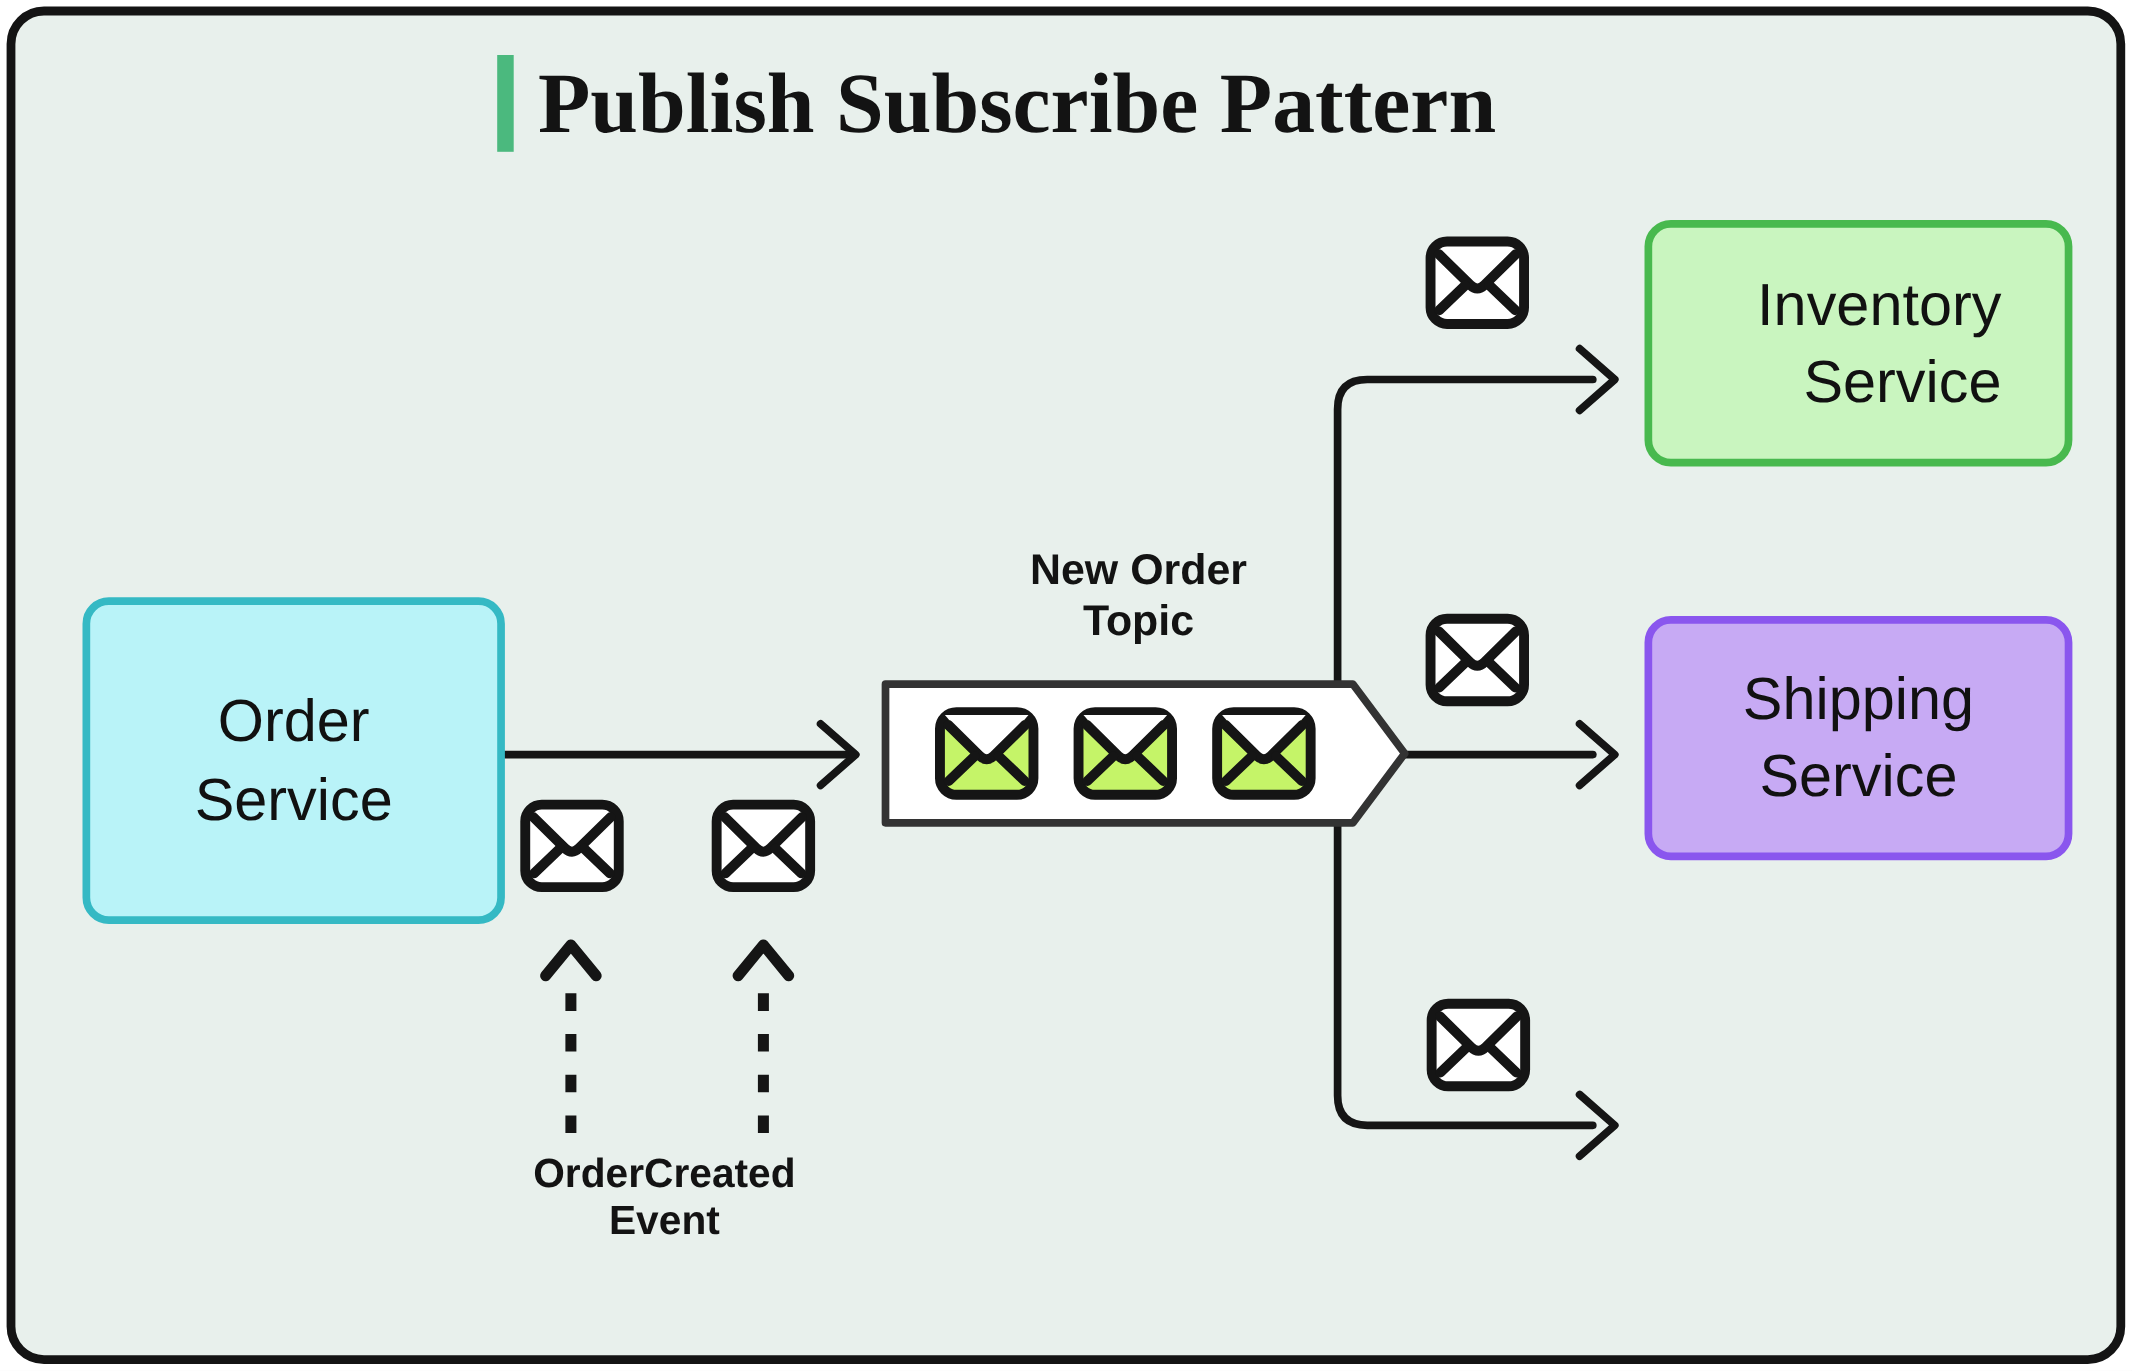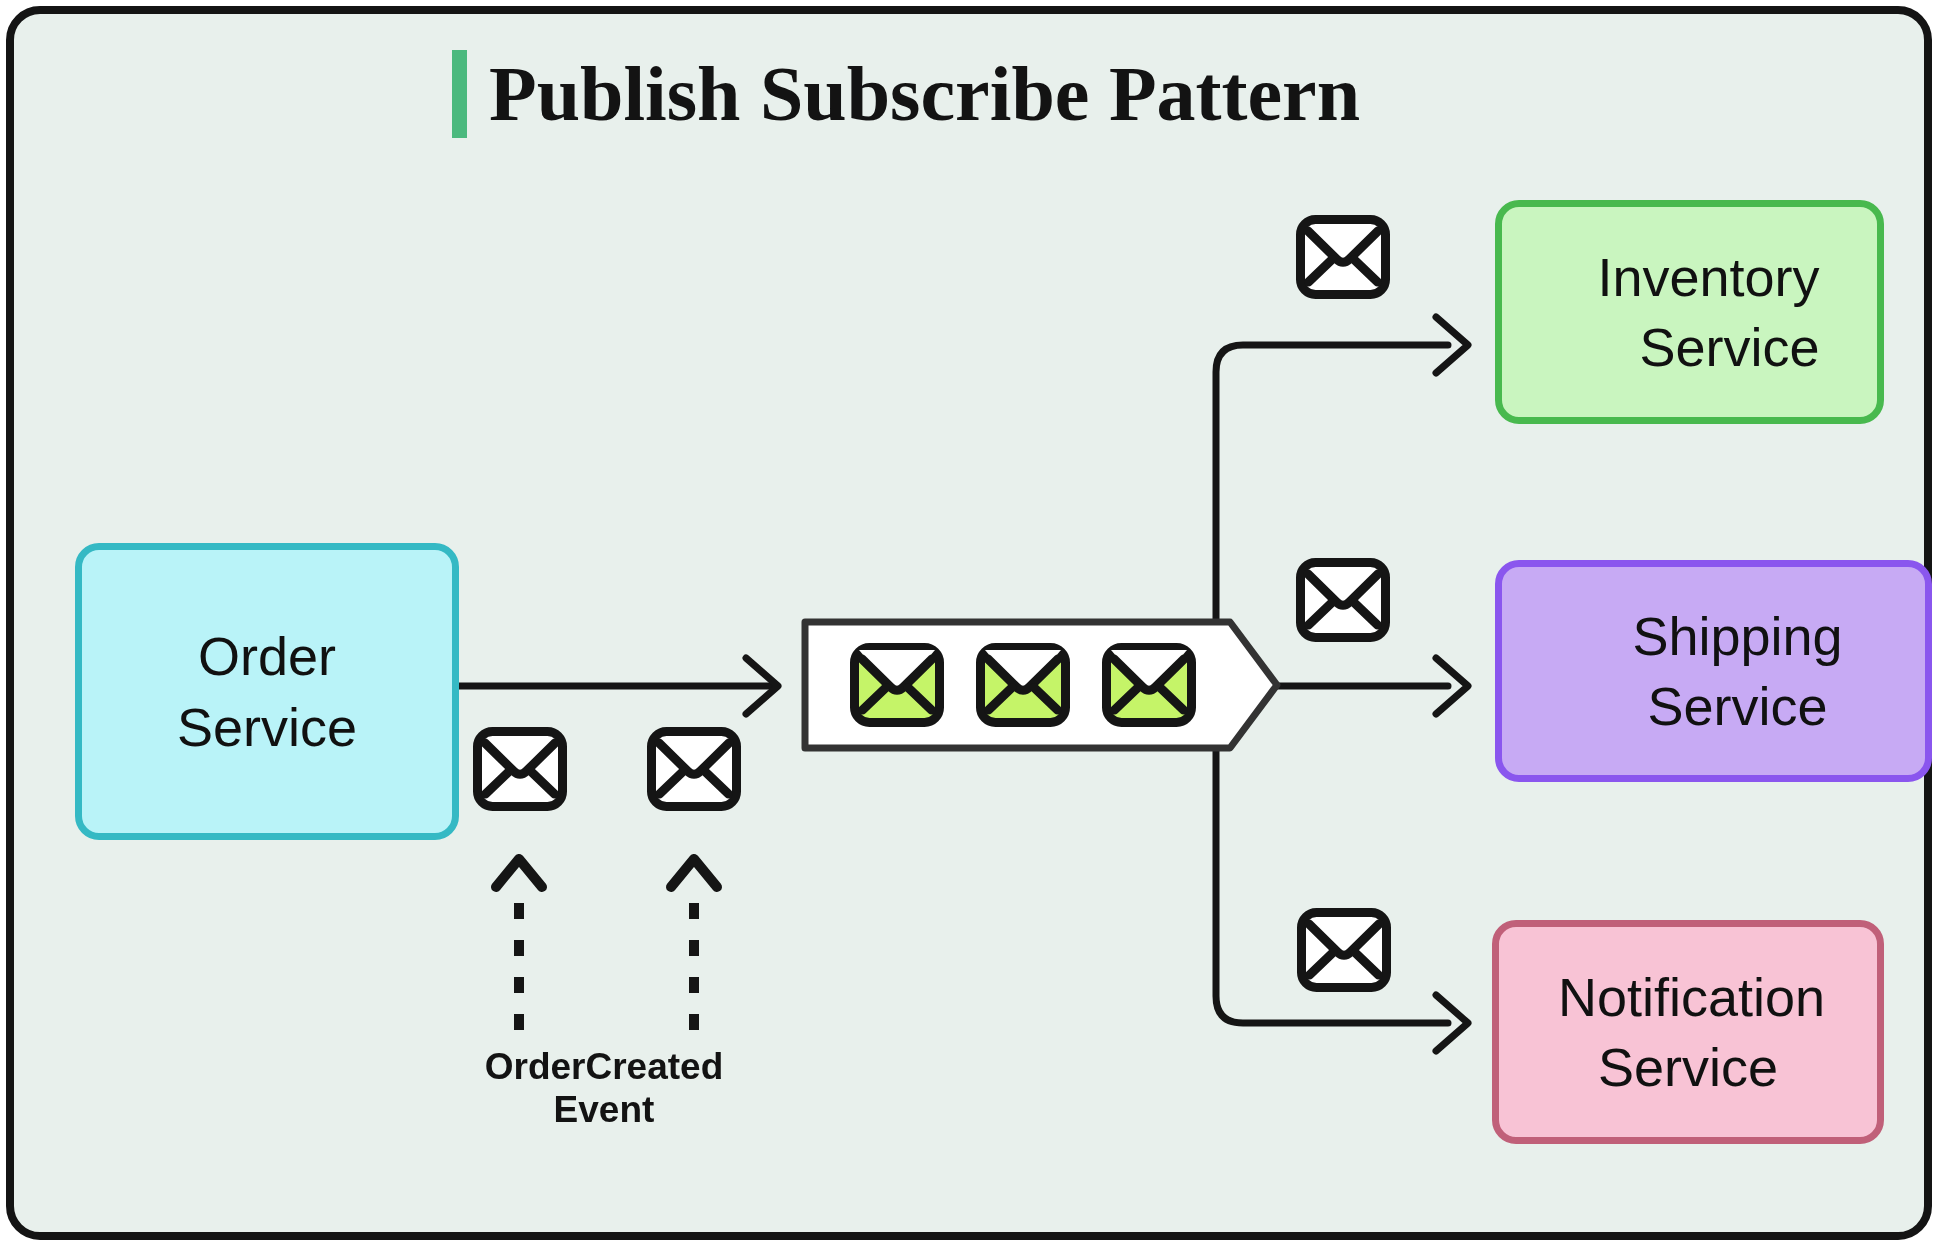--- a/index.html
+++ b/index.html
@@ -19,21 +19,21 @@
   .title-text{margin-left:22px;font-size:78px;font-weight:700;line-height:88px;white-space:nowrap;color:#131313;}
   
   .node{position:absolute;display:flex;align-items:center;justify-content:center;text-align:center;
         border-radius:24px;font-size:54px;font-weight:500;line-height:1.3;color:#111;}
   .node .lbl{max-width:260px;}
   .node-order{left:75px;top:543px;width:370px;height:283px;
     background:var(--order-service-fill,#b9f3f8);border:7px solid var(--order-service-border,#35b9c4);}
   .node-inventory{left:1495px;top:200px;width:375px;height:210px;
     background:var(--inventory-service-fill,#c9f5bf);border:7px solid var(--inventory-service-border,#48b94e);text-align:right;}
   .node-shipping{left:1495px;top:560px;width:375px;height:208px;
-    background:var(--shipping-service-fill,#c7aaf4);border:7px solid var(--shipping-service-border,#8a56ee);padding-left:48px;}
+    background:var(--shipping-service-fill,#c7aaf4);border:7px solid var(--shipping-service-border,#8a56ee);}
   .node-notification{left:1492px;top:920px;width:378px;height:210px;
     background:var(--notification-service-fill,#f8c3d5);border:7px solid var(--notification-service-border,#c06079);}
   
   .flabel{position:absolute;text-align:center;font-weight:700;color:#131313;}
   .label-topic{left:905px;top:496px;width:260px;font-size:39px;line-height:1.17;}
   .label-event{left:444px;top:1046px;width:320px;font-size:37px;line-height:1.15;}
   
   .wires{position:absolute;left:0;top:0;width:1938px;height:1246px;}
   .stroke{fill:none;stroke:var(--line,#151515);stroke-width:7;stroke-linecap:round;stroke-linejoin:round;}
   .dashed{fill:none;stroke:var(--line,#151515);stroke-width:10;stroke-linecap:butt;stroke-dasharray:16 21;}
@@ -107,18 +107,16 @@
 
   <div class="node node-order">
     <span class="lbl">Order Service</span>
   </div>
   <div class="node node-inventory">
     <span class="lbl">Inventory Service</span>
   </div>
   <div class="node node-shipping">
     <span class="lbl">Shipping Service</span>
   </div>
-  <div class="node node-notification">
-    <span class="lbl">Notification Service</span>
-  </div>
 
+  <div class="flabel label-topic">New Order Topic</div>
   <div class="flabel label-event">OrderCreated Event</div>
 </div>
 
 </body></html>

